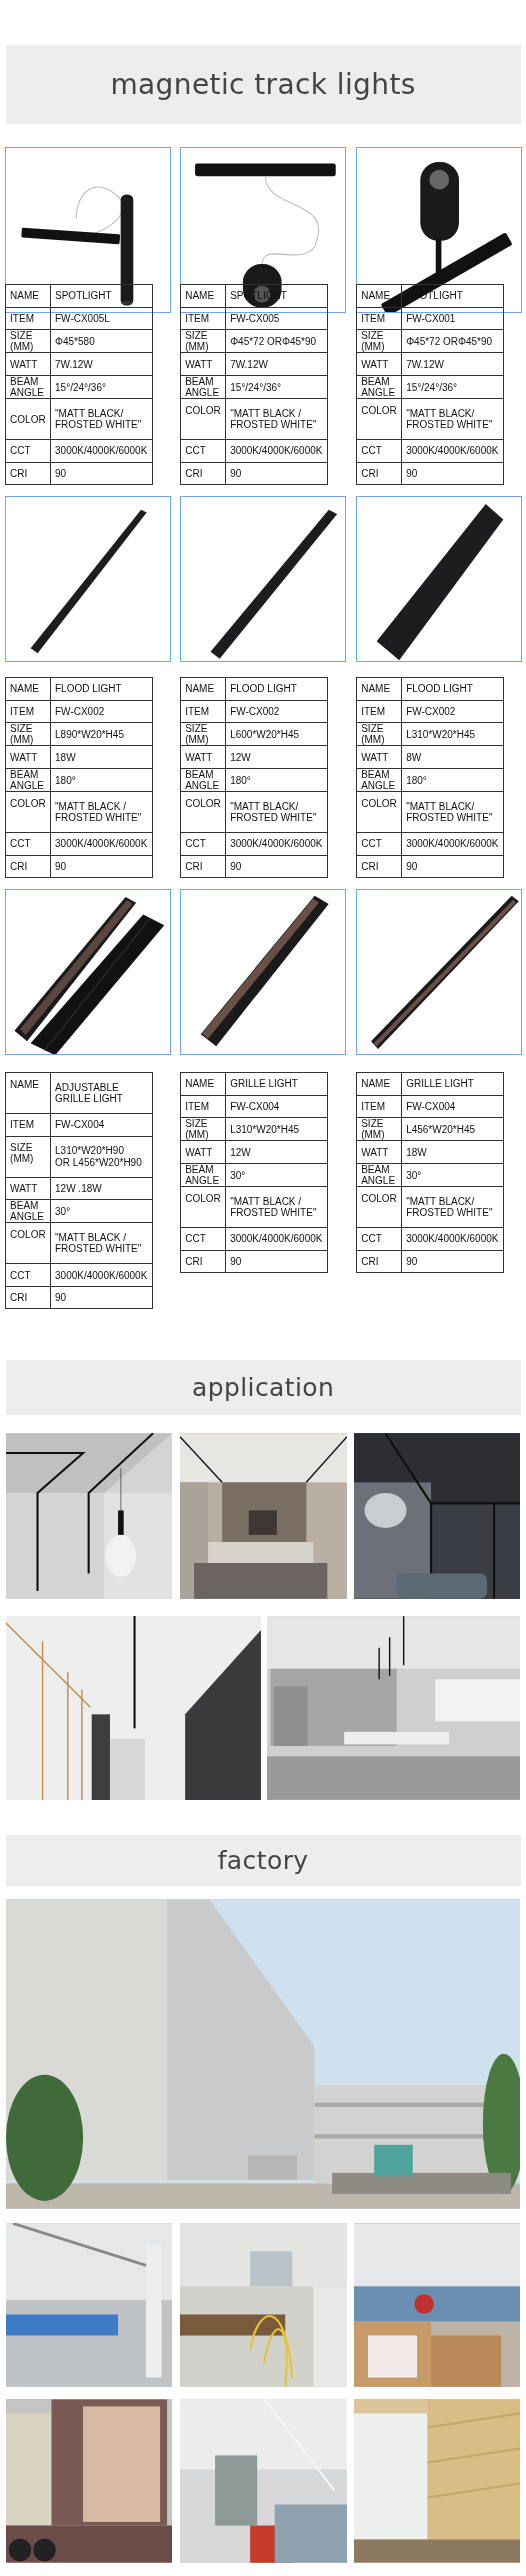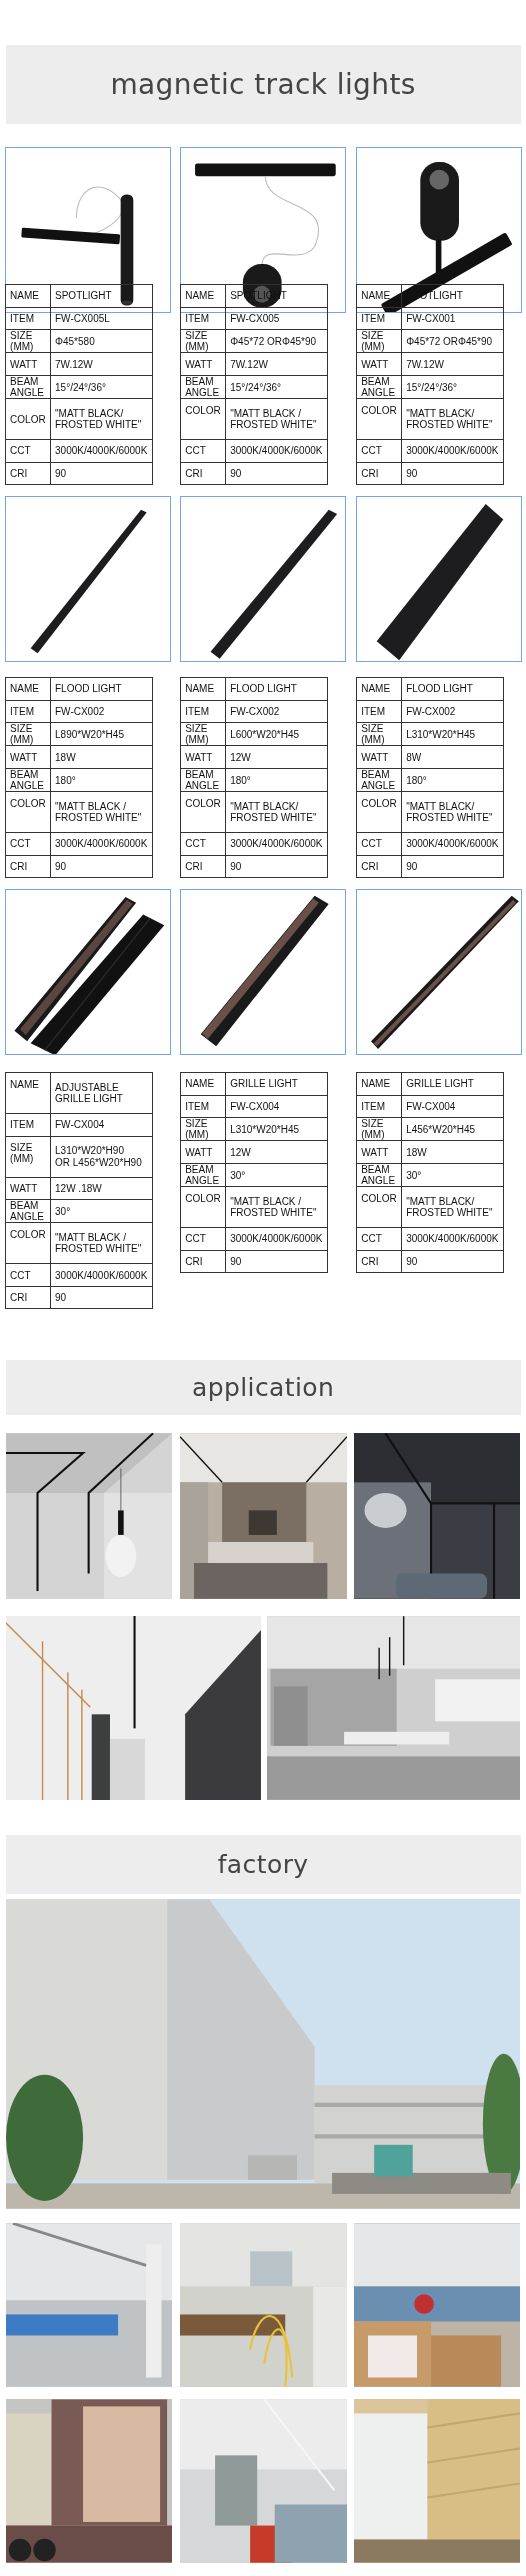--- a/index.html
+++ b/index.html
@@ -485,21 +485,21 @@
     <rect x="10" y="100" width="48" height="85" fill="#8f8f8f"></rect>
     <rect x="240" y="90" width="121" height="60" fill="#f2f2f2"></rect>
     <rect x="110" y="165" width="150" height="18" fill="#eeeeee"></rect>
     <rect x="0" y="200" width="361" height="62" fill="#9a9a9a"></rect>
     <line x1="195" y1="0" x2="195" y2="70" stroke="#111" stroke-width="2"></line>
     <line x1="175" y1="30" x2="175" y2="85" stroke="#111" stroke-width="2"></line>
     <line x1="160" y1="45" x2="160" y2="90" stroke="#111" stroke-width="2"></line>
   </svg>
 </div>
 
-<div class="band" style="top:1835px;height:59px;">
+<div class="band" style="top:1835px;height:51px;">
   <span style="font-size:25px;">factory</span>
 </div>
 
 <div class="photo" style="left:6.3px;top:1899px;width:514px;height:310px;background:#c7d9ea;">
   <svg width="514" height="310" viewBox="0 0 733 441">
     <rect width="733" height="441" fill="#cfe0ef"></rect>
     <polygon points="0,0 290,0 440,210 440,400 0,400" fill="#d9d9d6"></polygon>
     <polygon points="230,0 290,0 440,210 440,400 230,400" fill="#c8cacc"></polygon>
     <rect x="440" y="265" width="262" height="140" fill="#d2d3d1"></rect>
     <rect x="440" y="290" width="262" height="6" fill="#a9aaa8"></rect>

